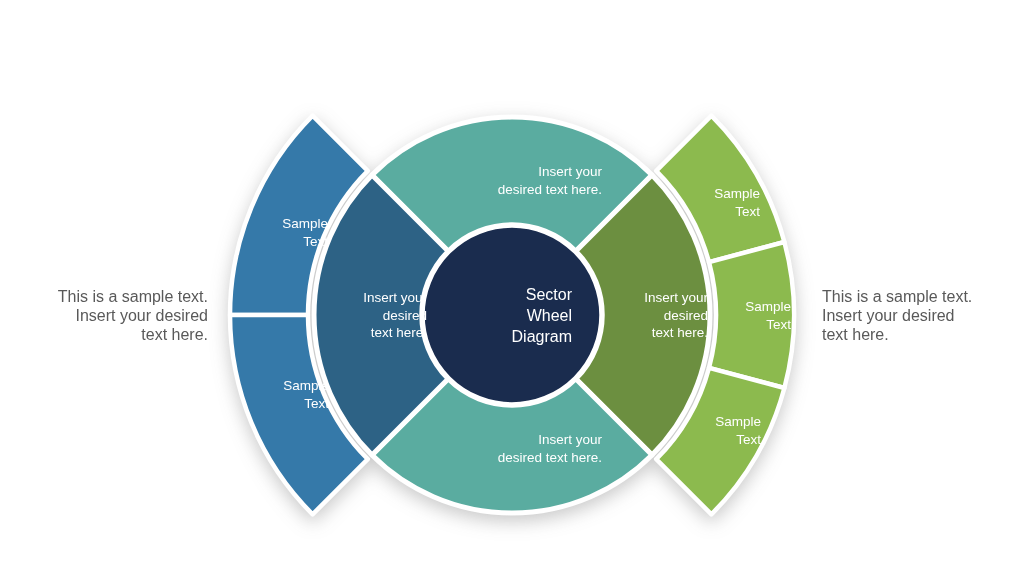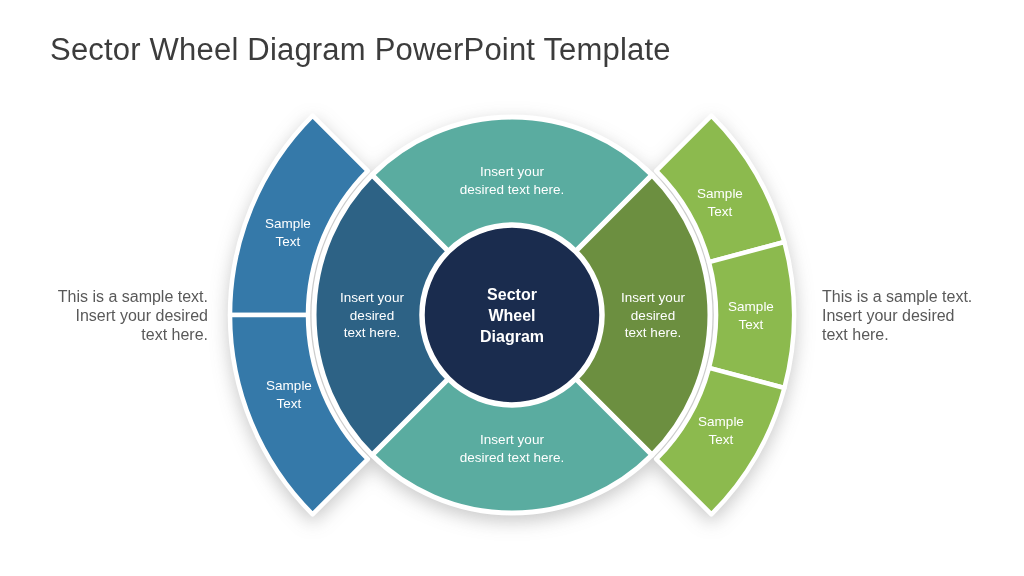--- a/index.html
+++ b/index.html
@@ -45,46 +45,45 @@
   .fill-outer-right { fill: var(--outer-right, #8CBA4E); }
   .fill-ring-top    { fill: var(--ring-top,    #5AACA0); }
   .fill-ring-bottom { fill: var(--ring-bottom, #5AACA0); }
   .fill-ring-left   { fill: var(--ring-left,   #2D6285); }
   .fill-ring-right  { fill: var(--ring-right,  #6C8F40); }
   .fill-center      { fill: var(--center-circle, #1A2C4E); }
 
   .wheel-label {
     position: absolute;
     transform: translate(-50%, -50%);
-    text-align: center;
+    text-align: right;
     color: var(--label-text, #ffffff);
     font-size: 13.5px; line-height: 1.3;
     white-space: pre-line;
     pointer-events: none;
   }
   .lbl-ring-top    { left: 512px; top: 181px; width: 180px; }
   .lbl-ring-right  { left: 653px; top: 315px; width: 110px; }
   .lbl-ring-bottom { left: 512px; top: 449px; width: 180px; }
   .lbl-ring-left   { left: 372px; top: 315px; width: 110px; }
   .lbl-center {
     left: 512px; top: 316px; width: 120px;
-    font-size: 16px; font-weight: 700; line-height: 1.3;
+    font-size: 16px; font-weight: 400; line-height: 1.3;
   }
   .lbl-seg-l1 { left: 288px; top: 233px; width: 80px; }
   .lbl-seg-l2 { left: 289px; top: 395px; width: 80px; }
   .lbl-seg-r1 { left: 720px; top: 203px; width: 80px; }
   .lbl-seg-r2 { left: 751px; top: 316px; width: 80px; }
   .lbl-seg-r3 { left: 721px; top: 431px; width: 80px; }
 </style>
 </head>
 <body>
 
 <div class="slide">
 
-  <h1 class="title">Sector Wheel Diagram PowerPoint Template</h1>
 
   <div class="note note-left">This is a sample text.
 Insert your desired
 text here.</div>
   <div class="note note-right">This is a sample text.
 Insert your desired
 text here.</div>
 
   <svg class="wheel" viewBox="0 0 1024 576" aria-hidden="true">
 

